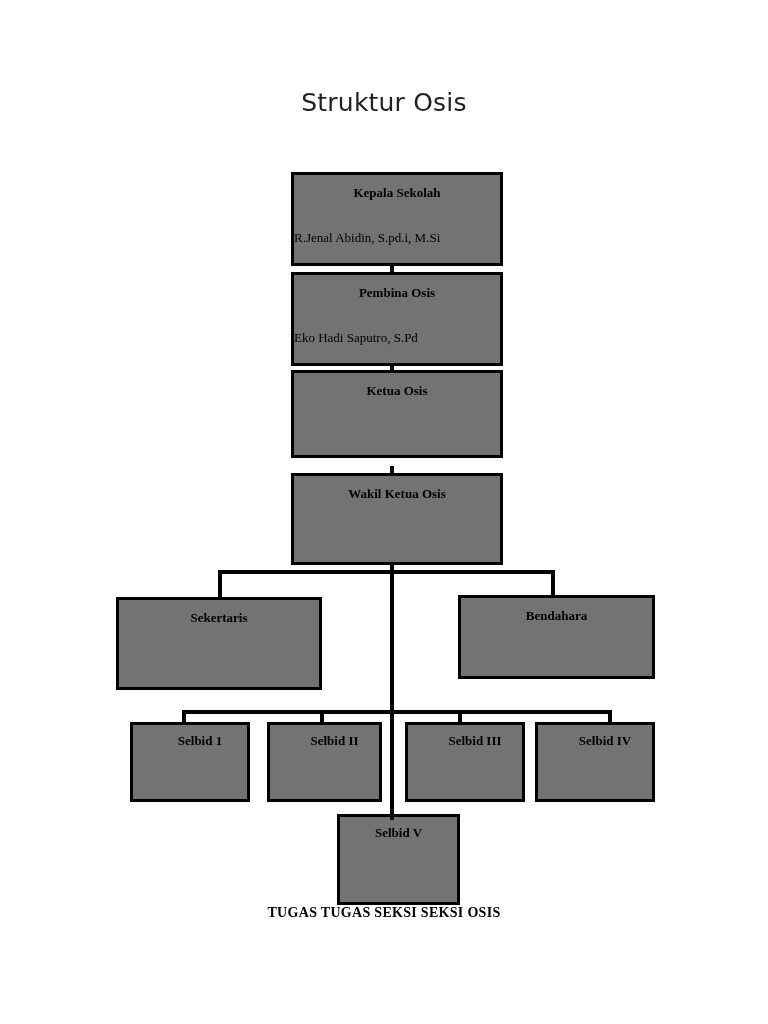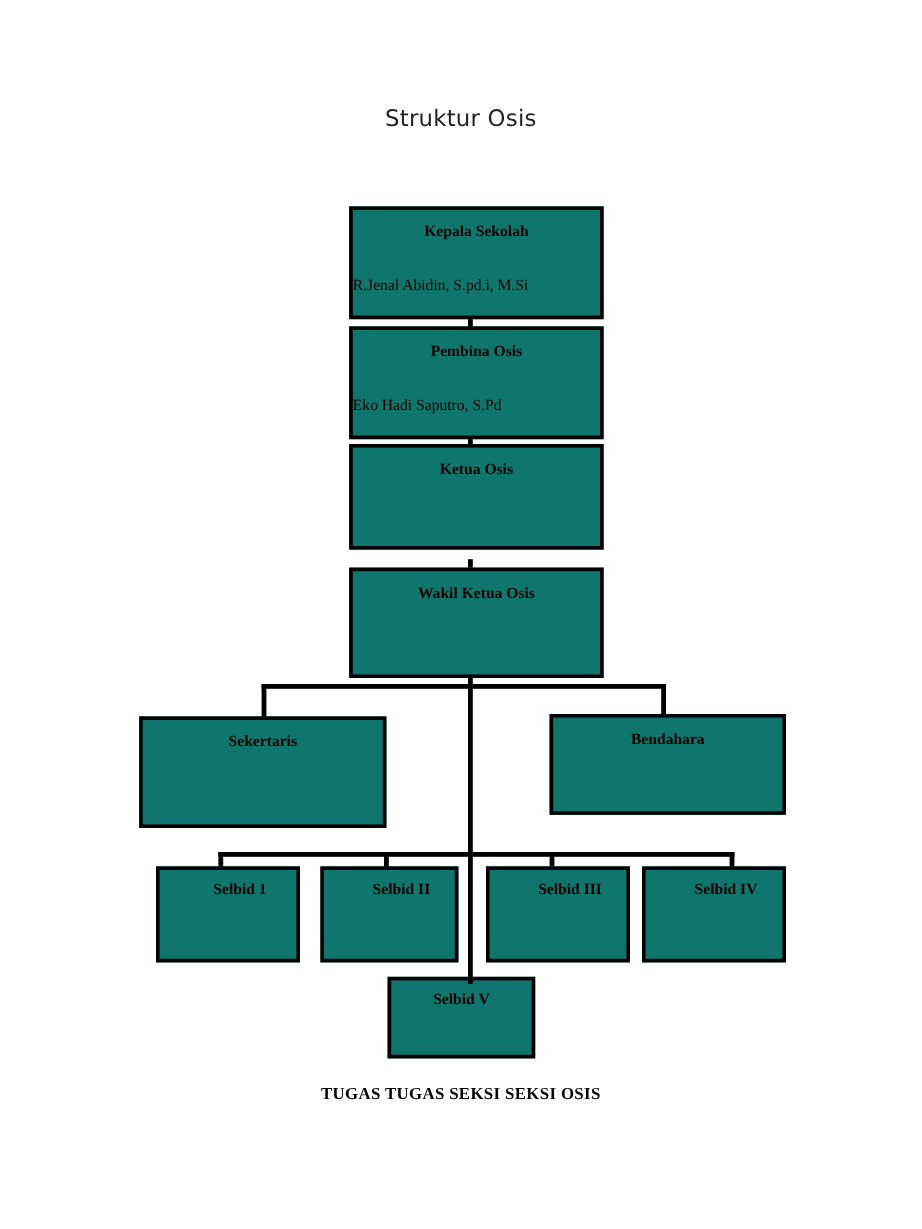--- a/index.html
+++ b/index.html
@@ -17,31 +17,31 @@
   }
 
   
   .chart-title {
     position: absolute;
     left: 0;
     top: 88px;
     width: 768px;
     text-align: center;
     font-family: "DejaVu Sans", "Liberation Sans", sans-serif;
-    font-size: 19px;
+    font-size: 25px;
     font-weight: 400;
     color: #231f20;
     letter-spacing: 0.2px;
   }
 
   
   .node {
     position: absolute;
     box-sizing: border-box;
-    background: #0f766e;
+    background: #737373;
     border: 3px solid #000000;
     z-index: 3;
   }
   .node .role {
     position: absolute;
     left: 0;
     right: 0;
     text-align: center;
     font-weight: bold;
     color: #000000;
@@ -73,21 +73,21 @@
   #node-sekertaris .role,
   #node-bendahara .role { top: 10px; font-size: 13px; }
 
   
   .seksi { top: 722px; height: 80px; }
   .seksi .role { top: 8px; font-size: 13px; padding-left: 20px; }
   #node-selbid1 { left: 130px; width: 120px; }
   #node-selbid2 { left: 267px; width: 115px; }
   #node-selbid3 { left: 405px; width: 120px; }
   #node-selbid4 { left: 535px; width: 120px; }
-  #node-selbid5 { left: 323px; top: 814px; width: 123px; height: 68px; }
+  #node-selbid5 { left: 337px; top: 814px; width: 123px; height: 91px; }
   #node-selbid5 .role { top: 8px; font-size: 13px; }
 
   
   .conn {
     position: absolute;
     background: #000000;
     z-index: 1;
   }
   .conn-v { width: 4px; }
   .conn-h { height: 4px; }

